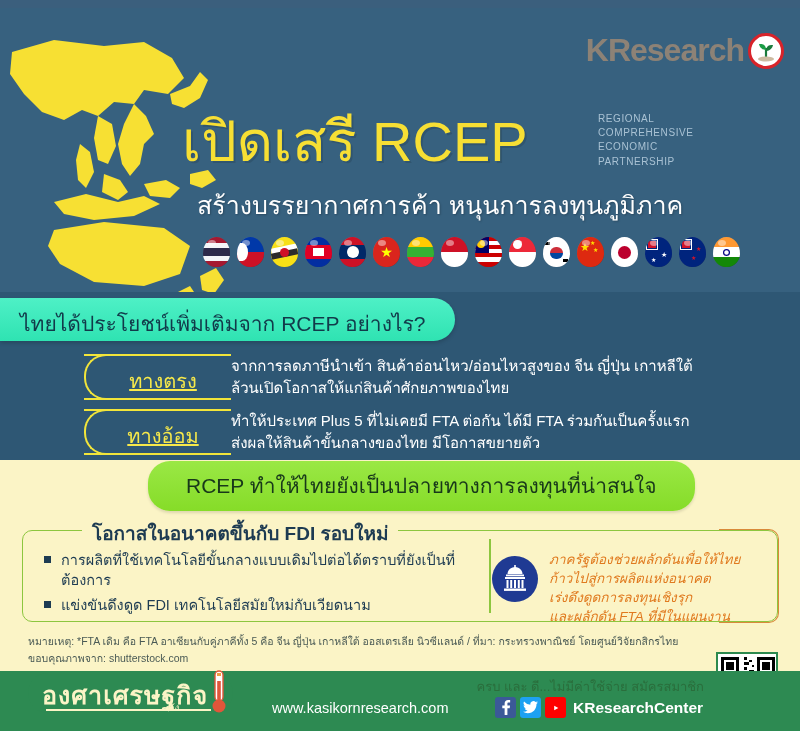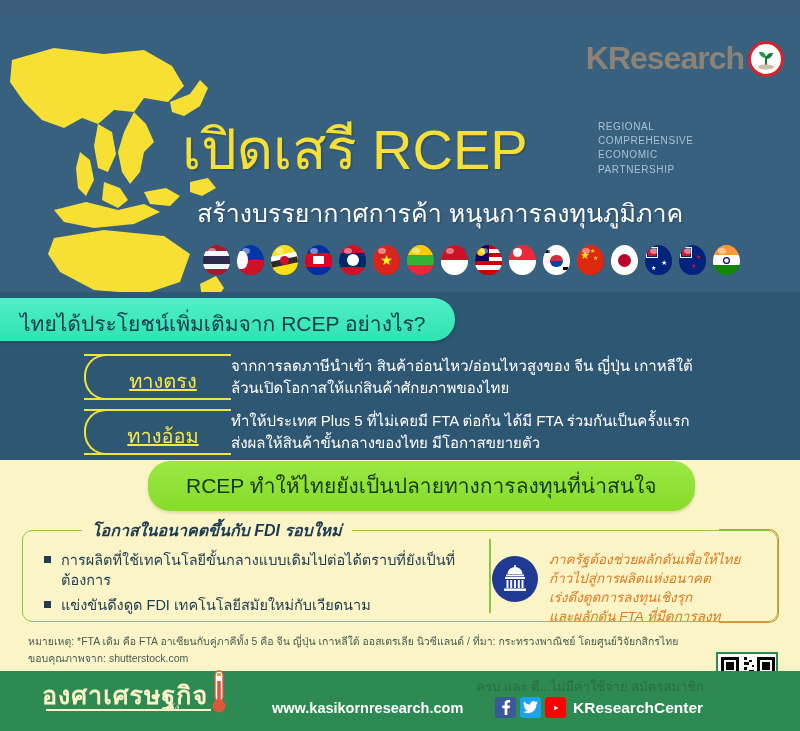--- a/index.html
+++ b/index.html
@@ -5,21 +5,21 @@
   * { box-sizing: border-box; margin:0; padding:0; }
   html,body { background:#3b5f7d; }
   body {
     width:800px; height:731px;
     font-family:"Liberation Sans","DejaVu Sans",sans-serif;
     position:relative; overflow:hidden;
   }
 
   
   #hero{
-    position:absolute; left:0; top:16px; width:800px; height:292px;
+    position:absolute; left:0; top:8px; width:800px; height:292px;
     background:#37617f; overflow:hidden;
   }
   #map-svg{ position:absolute; left:-6px; top:16px; }
 
   #logo{ position:absolute; right:16px; top:24px; display:flex; align-items:center; gap:4px;}
   #logo .word{
     font-size:32px; font-weight:bold; letter-spacing:-1px;
     color:#8d8276; font-family:"Liberation Sans",sans-serif;
   }
   #logo .mark{
@@ -111,21 +111,21 @@
   #fdi-box .divider{
     position:absolute; left:466px; top:8px; bottom:8px; width:1.6px; background:#8dc63f;
   }
   #fdi-box .rightedge{
     position:absolute; right:-2px; top:-2px; bottom:-2px; width:60px;
     border:1.8px solid #d98a3a; border-left:none; border-radius:0 10px 10px 0;
   }
   #fdi-title{
     position:absolute; left:82px; top:518px;
     background:#fbf4c6; padding:0 10px;
-    color:#1d3b52; font-size:16px; font-weight:bold;font-style:italic;
+    color:#1d3b52; font-size:19px; font-weight:bold;
   }
   #fdi-bullets{ position:absolute; left:44px; top:550px; width:420px;}
   #fdi-bullets li{ list-style:none; position:relative; padding-left:17px;
     color:#1d3b52; font-size:14.5px; line-height:1.4; margin-bottom:4px;}
   #fdi-bullets li::before{
     content:""; position:absolute; left:0; top:6px; width:7px;height:7px;
     background:#1d3b52;
   }
   #gov-icon{
     position:absolute; left:492px; top:556px; width:46px; height:46px;
@@ -158,21 +158,21 @@
   #foot-logo .thai{
     position:absolute; left:24px; top:6px; color:#fbf4c6;
     font-size:25px; font-weight:bold; letter-spacing:1px;
   }
   #foot-logo .sub{ position:absolute; left:150px; top:31px; color:#fbf4c6; font-size:10px;}
   #foot-logo .rule{position:absolute;left:28px;top:40px;width:165px;height:2px;background:#fbf4c6;}
   #thermo{position:absolute;left:192px;top:0px;width:18px;height:46px;}
 
   #url{
     position:absolute; left:272px; top:700px;
-    color:#fff; font-size:14.5px; font-weight:bold;
+    color:#fff; font-size:14.5px; font-weight:normal;
   }
   #socials{ position:absolute; left:495px; top:697px; display:flex; align-items:center; gap:4px;}
   .sic{ width:21px;height:21px;border-radius:3px; display:flex;align-items:center;justify-content:center;}
   #social-handle{ color:#fff; font-size:15.5px; font-weight:bold; margin-left:3px;}
   #promo{
     position:absolute; right:96px; top:676px;
     color:#2a6e3c; font-size:13px; white-space:nowrap;
   }
 </style>
 </head>
@@ -375,21 +375,21 @@
     <rect x="17.8" y="15" width="2" height="8" fill="#fff"></rect>
     <rect x="21.5" y="15" width="2" height="8" fill="#fff"></rect>
     <rect x="4" y="23.5" width="22" height="2.4" fill="#fff"></rect>
   </svg>
 </div>
 
 <div id="gov-note">
   <div>ภาครัฐต้องช่วยผลักดันเพื่อให้ไทย</div>
   <div>ก้าวไปสู่การผลิตแห่งอนาคต</div>
   <div>เร่งดึงดูดการลงทุนเชิงรุก</div>
-  <div>และผลักดัน FTA ที่มีดการลงท</div>
+  <div>และผลักดัน FTA ที่มีในแผนงาน</div>
 </div>
 
 <div id="notes">
   <div>หมายเหตุ: *FTA เดิม คือ FTA อาเซียนกับคู่ภาคีทั้ง 5 คือ จีน ญี่ปุ่น เกาหลีใต้ ออสเตรเลีย นิวซีแลนด์ / ที่มา: กระทรวงพาณิชย์ โดยศูนย์วิจัยกสิกรไทย</div>
   <div>ขอบคุณภาพจาก: shutterstock.com</div>
 </div>
 
 <div id="qr">
   <svg width="54" height="54" viewBox="0 0 21 21" shape-rendering="crispEdges">
     <rect width="21" height="21" fill="#fff"></rect>

